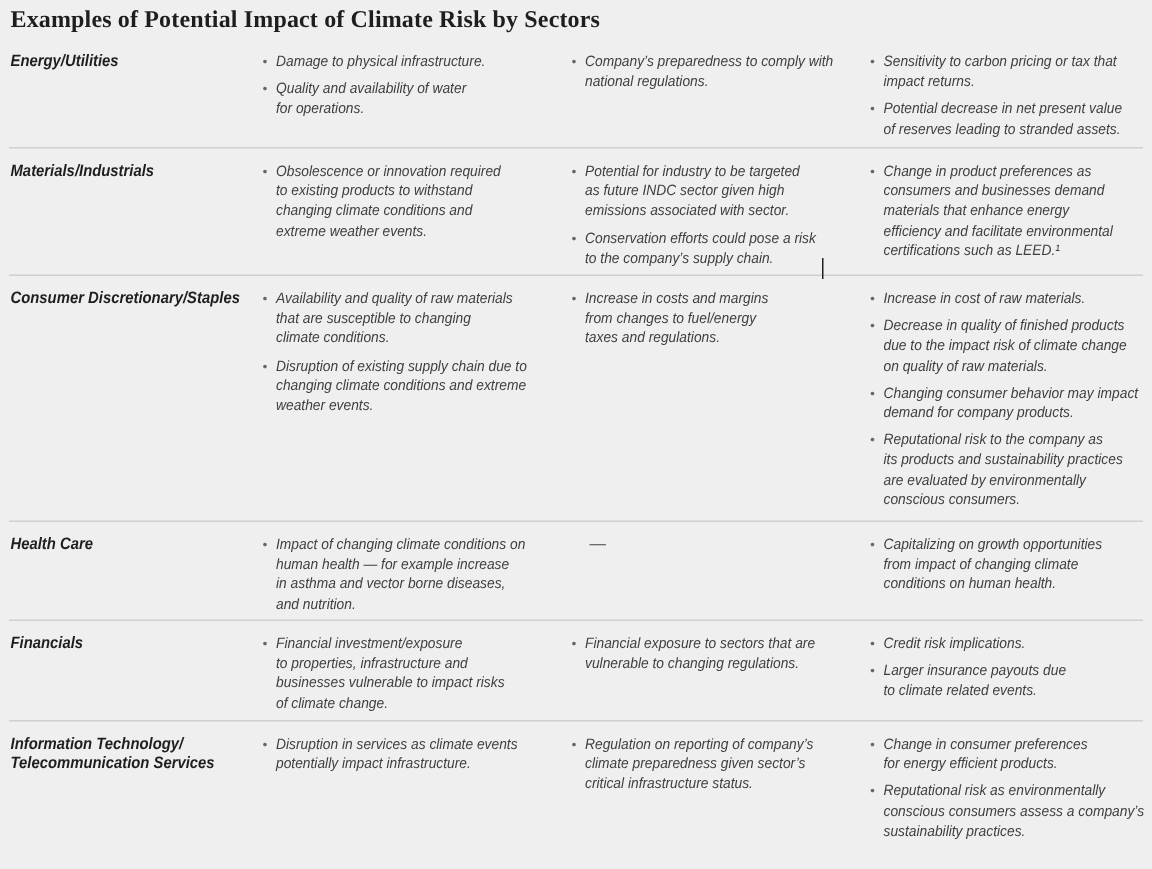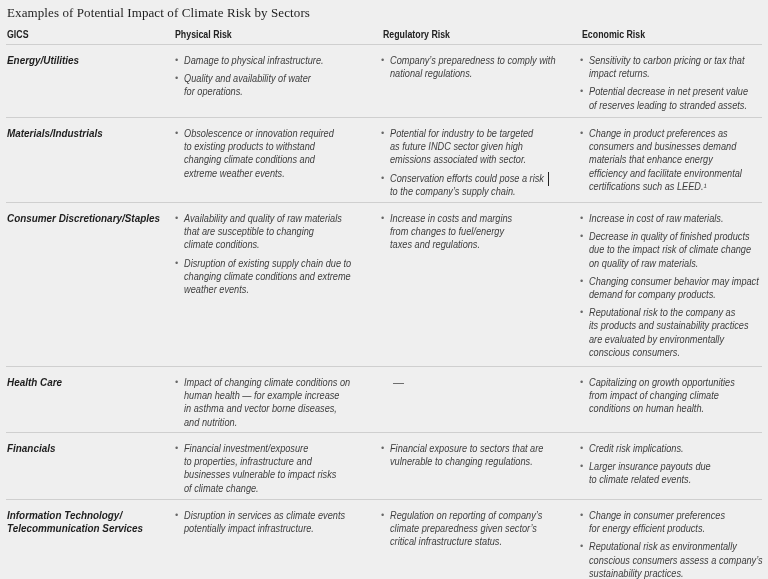--- a/index.html
+++ b/index.html
@@ -13,22 +13,22 @@
       overflow: hidden;
       position: relative;
       font-family: "Liberation Sans", sans-serif;
       color: #3a3a3a;
     }
     .title {
       position: absolute;
       left: 7px;
       top: 5px;
       font-family: "Liberation Serif", serif;
-      font-weight: normal;
-      font-size: 13px;
+      font-weight: bold;
+      font-size: 16px;
       color: #1e1e1e;
       letter-spacing: 0.1px;
     }
     .table {
       position: absolute;
       left: 6px;
       top: 26px;
       width: 756px;
     }
     .hdr {
@@ -107,26 +107,20 @@
       height: 14px;
       background: #222;
     }
   </style>
 </head>
 <body>
 
 <div class="title">Examples of Potential Impact of Climate Risk by Sectors</div>
 
 <div class="table">
-  <div class="hdr">
-    <span style="left:1px">GICS</span>
-    <span style="left:169px">Physical Risk</span>
-    <span style="left:377px">Regulatory Risk</span>
-    <span style="left:576px">Economic Risk</span>
-  </div>
 
   <div class="row" style="height:73px">
     <div class="sector">Energy/Utilities</div>
     <div class="col c1">
       <div class="item"><span class="bullet">•</span><span class="txt">Damage to physical infrastructure.</span></div>
       <div class="item"><span class="bullet">•</span><span class="txt">Quality and availability of water
 for operations.</span></div>
     </div>
     <div class="col c2">
       <div class="item"><span class="bullet">•</span><span class="txt">Company’s preparedness to comply with

